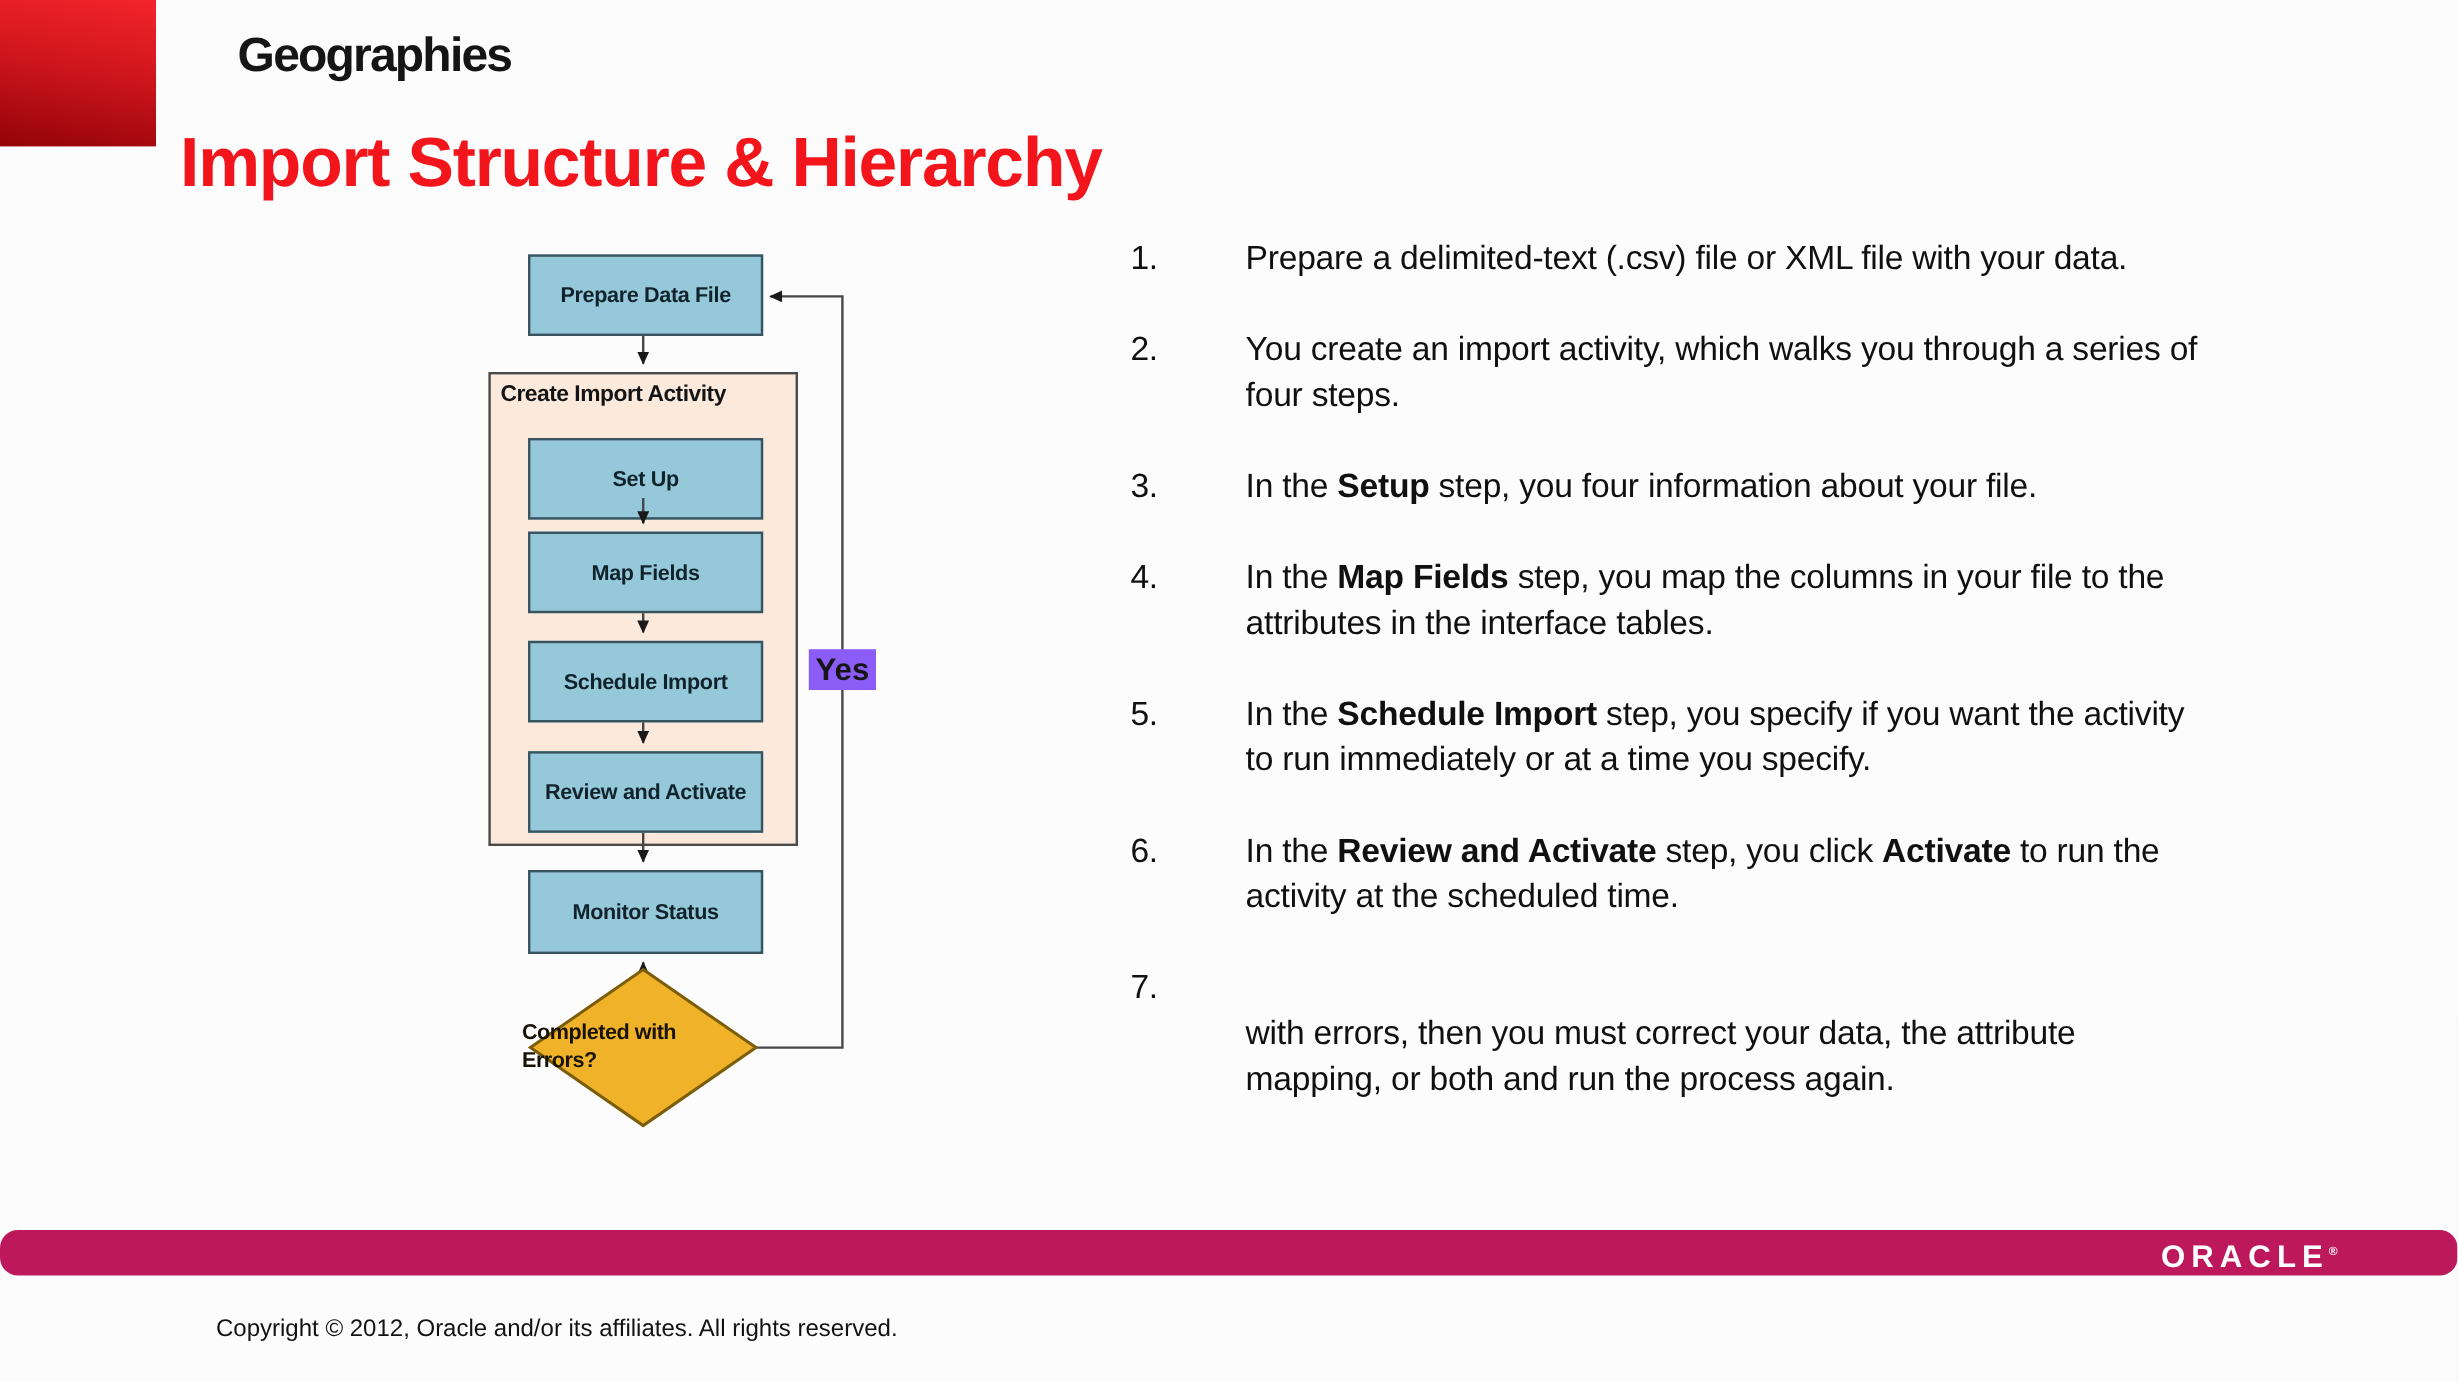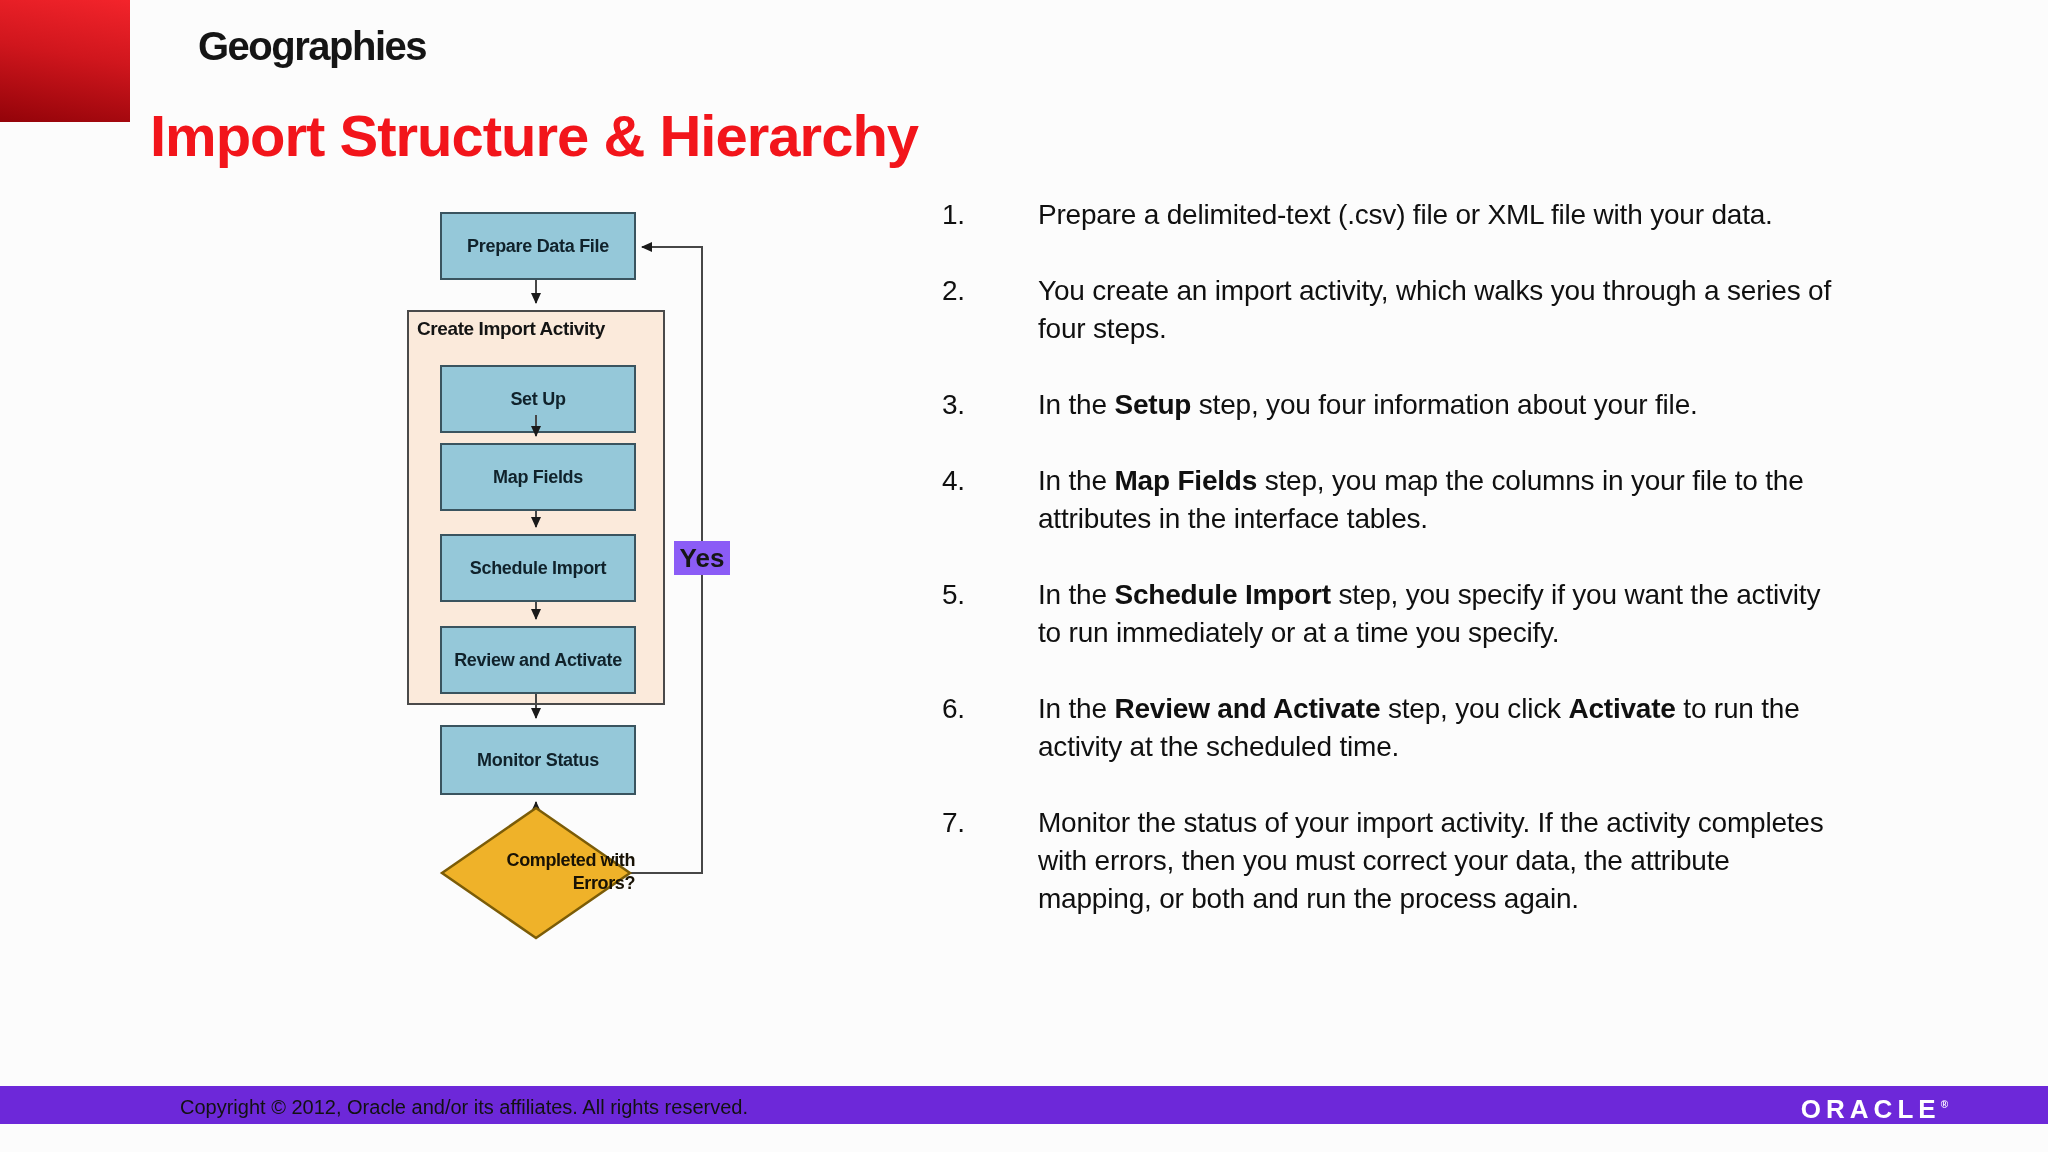--- a/index.html
+++ b/index.html
@@ -22,34 +22,34 @@
         justify-content:center;font-size:18px;font-weight:bold;color:#10222b;
         letter-spacing:-0.3px;white-space:nowrap;}
   .y-prepare{top:212px;}
   .y-setup{top:365px;}
   .y-map{top:443px;}
   .y-schedule{top:534px;}
   .y-review{top:626px;}
   .y-monitor{top:725px;height:70px;}
   .connect{position:absolute;left:0;top:0;width:2048px;height:1152px;pointer-events:none;}
   .cline{stroke:#474747;stroke-width:2;fill:none;}
-  .decision-label{position:absolute;left:435px;top:849px;width:200px;text-align:right;
+  .decision-label{position:absolute;left:435px;top:849px;width:200px;text-align:left;
                   font-size:18px;font-weight:bold;line-height:23px;white-space:pre-line;
                   color:#181205;letter-spacing:-0.4px;}
   .yes{position:absolute;left:674px;top:541px;width:56px;height:34px;line-height:34px;
        text-align:center;background:#8b5cf6;font-size:26px;font-weight:bold;color:#161616;}
   
   .steps{position:absolute;left:942px;top:196px;width:1010px;margin:0;padding:0;
          list-style:none;font-size:28px;color:#101010;letter-spacing:-0.2px;}
   .steps li{display:flex;margin:0 0 38px 0;line-height:38px;}
   .steps .num{width:56px;flex:0 0 56px;}
   .steps .txt{flex:1;margin-left:40px;}
   .b{font-weight:bold;}
   
-  .bar{position:absolute;left:0;top:1086px;width:2048px;height:38px;background:#6d28d9;}
+  .bar{position:absolute;left:0;top:1025px;width:2048px;height:38px;background:#be185d;border-radius:15px;}
   .oracle{position:absolute;right:100px;top:0;height:38px;line-height:38px;color:#ffffff;
           font-size:26px;font-weight:bold;letter-spacing:5px;}
   .reg{font-size:10px;vertical-align:super;letter-spacing:0;}
   .copyright{position:absolute;left:180px;top:1096px;font-size:20px;color:#121212;}
 </style>
 </head>
 <body>
 
 <div class="slide">
 
@@ -109,21 +109,21 @@
       <li>
         <span class="num">5.</span>
         <div class="txt"><span>In the </span><span class="b">Schedule Import</span><span> step, you specify if you want the activity</span><br><span>to run immediately or at a time you specify.</span></div>
       </li>
       <li>
         <span class="num">6.</span>
         <div class="txt"><span>In the </span><span class="b">Review and Activate</span><span> step, you click </span><span class="b">Activate</span><span> to run the</span><br><span>activity at the scheduled time.</span></div>
       </li>
       <li>
         <span class="num">7.</span>
-        <div class="txt"><span>Monitor the status of your import activity. If the activity completes</span><br><span>with errors, then you must correct your data, the attribute</span><br><span>mapping, or both and run the process again.</span></div>
+        <div class="txt"><br><span>with errors, then you must correct your data, the attribute</span><br><span>mapping, or both and run the process again.</span></div>
       </li>
     </ul>
 
   <div class="bar">
     <div class="oracle"><span>ORACLE</span><span class="reg">®</span></div>
   </div>
   <div class="copyright">Copyright © 2012, Oracle and/or its affiliates. All rights reserved.</div>
 
 </div>
 

